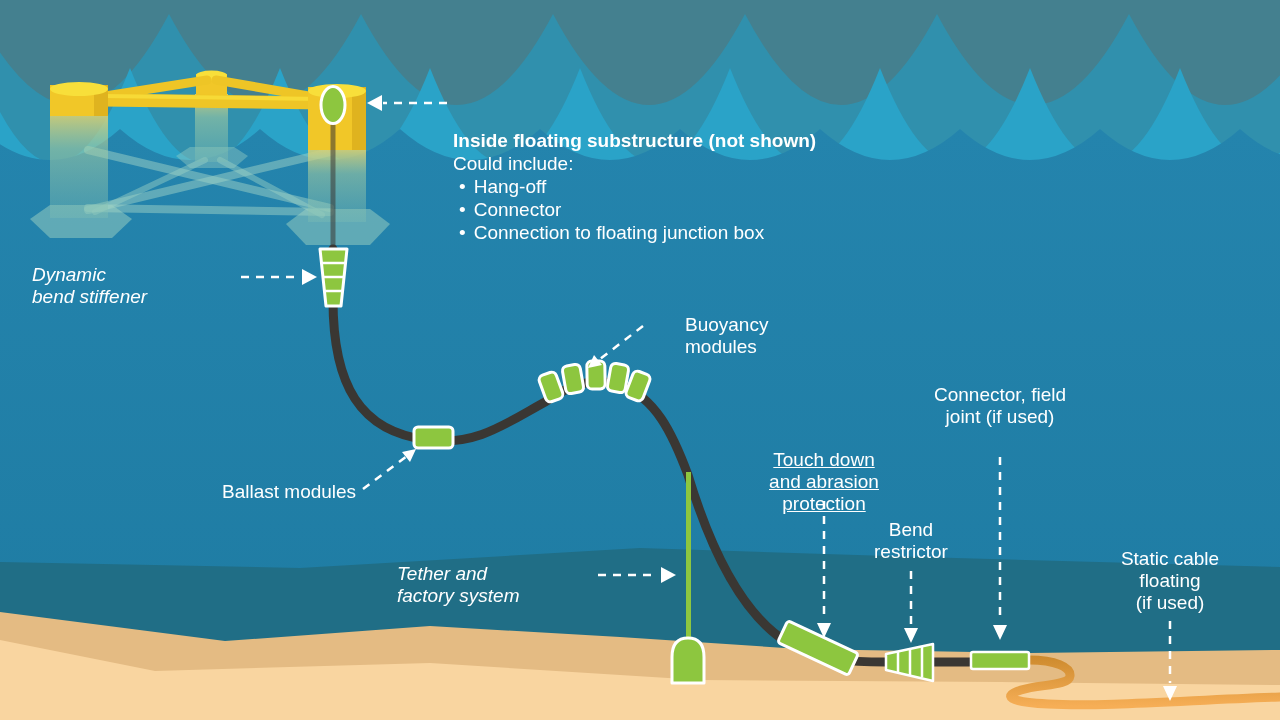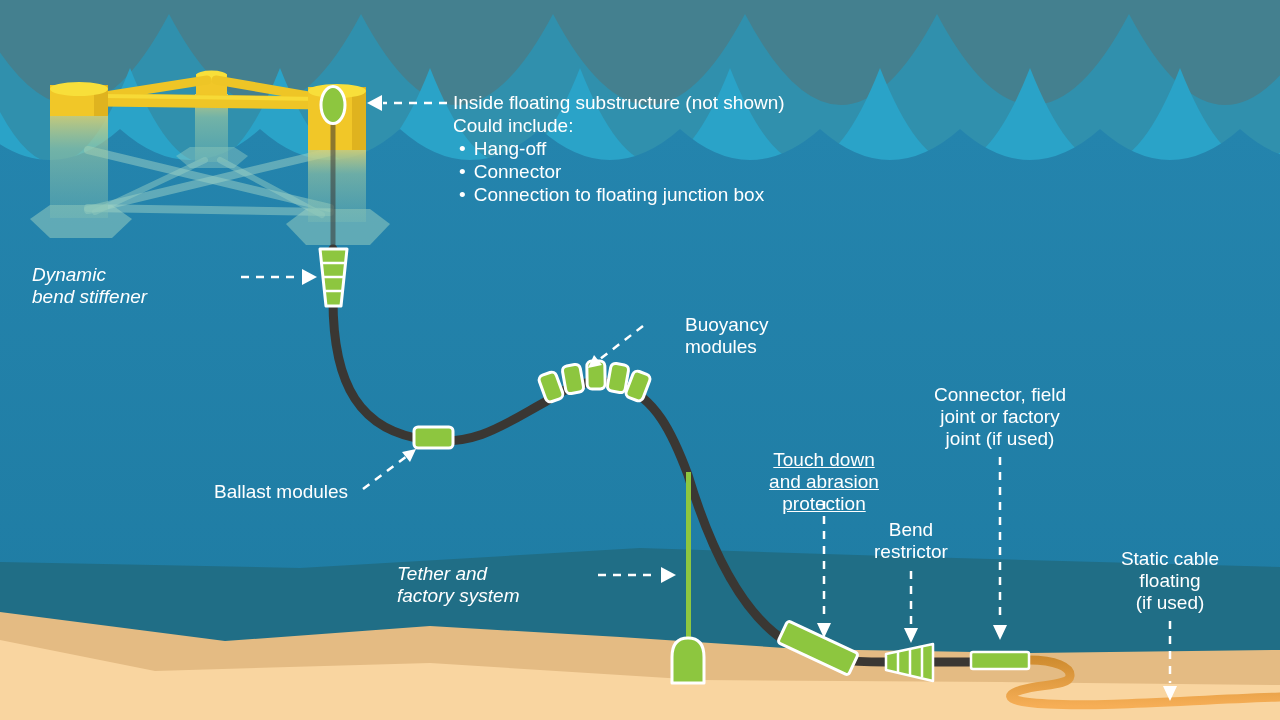--- a/index.html
+++ b/index.html
@@ -6,21 +6,21 @@
   .stage{
     position:relative;width:1280px;height:720px;overflow:hidden;
     font-family:"Liberation Sans", sans-serif;
     background:#44808f;
   }
   .scene{position:absolute;inset:0;display:block;}
   .lbl{
     position:absolute;color:#ffffff;font-size:19px;line-height:22px;
     white-space:nowrap;
   }
-  .lbl .ttl{font-weight:normal;}
+  .lbl .ttl{font-weight:bold;margin-top:38px;}
   .lbl-right{text-align:left;font-style:italic;}
   .lbl-center{text-align:center;}
   .bullet-row{display:flex;column-gap:8px;padding-left:6px;}
   .inside-block{line-height:23px;}
 </style>
 </head>
 <body>
 
 <div class="stage">
 
@@ -176,21 +176,21 @@
   <div class="lbl lbl-right" style="left:32px;top:264px;width:200px;">
     <div>Dynamic</div>
     <div>bend stiffener</div>
   </div>
 
   <div class="lbl" style="left:649px;top:314px;margin-left:36px;">
     <div>Buoyancy</div>
     <div>modules</div>
   </div>
 
-  <div class="lbl" style="left:214px;top:481px;">
+  <div class="lbl" style="left:222px;top:481px;">
     <div>Ballast modules</div>
   </div>
 
   <div class="lbl lbl-right" style="left:397px;top:563px;width:200px;">
     <div>Tether and</div>
     <div>factory system</div>
   </div>
 
   <div class="lbl lbl-center" style="left:724px;top:449px;width:200px;text-decoration:underline;">
     <div>Touch down</div>
@@ -198,21 +198,20 @@
     <div>protection</div>
   </div>
 
   <div class="lbl lbl-center" style="left:811px;top:519px;width:200px;">
     <div>Bend</div>
     <div>restrictor</div>
   </div>
 
   <div class="lbl lbl-center" style="left:900px;top:384px;width:200px;text-align:center;">
     <div>Connector, field</div>
-    <div>joint or factory</div>
     <div>joint (if used)</div>
   </div>
 
   <div class="lbl lbl-center" style="left:1070px;top:548px;width:200px;">
     <div>Static cable</div>
     <div>floating</div>
     <div>(if used)</div>
   </div>
 
 </div>

